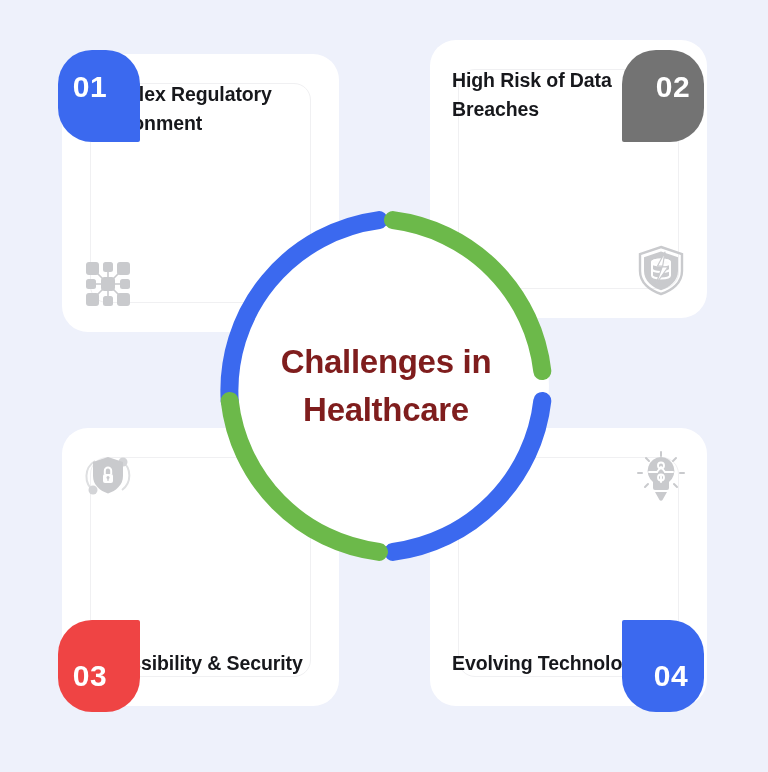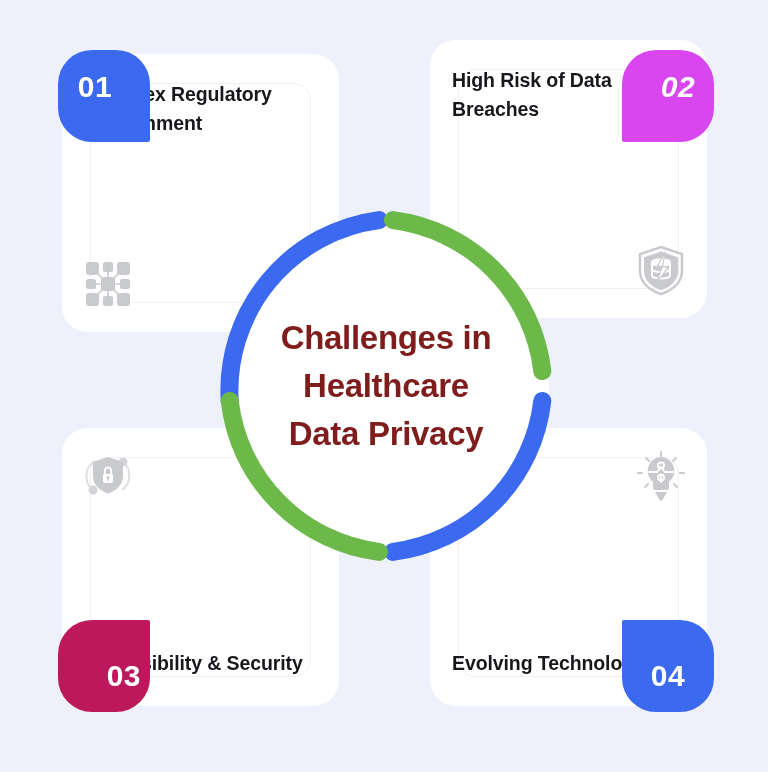--- a/index.html
+++ b/index.html
@@ -65,21 +65,21 @@
   }
   .icon-bottom-left  { left: 20px;  bottom: 22px; }
   .icon-bottom-right { right: 20px; bottom: 22px; }
   .icon-top-left     { left: 20px;  top: 22px; }
   .icon-top-right    { right: 20px; top: 22px; }
   .card-icon svg { display: block; width: 100%; height: 100%; }
 
   
   .badge {
     position: absolute;
-    width: 92px;
+    width: 82px;
     height: 92px;
     display: flex;
     align-items: center;
     justify-content: center;
     color: #ffffff;
     font-size: 30px;
     font-weight: 700;
     letter-spacing: 0.5px;
   }
   .badge span { position: relative; }
@@ -87,40 +87,38 @@
   
   .badge-1 {
     left: 58px; top: 50px;
     background: #3b69ef;
     border-radius: 34px 34px 2px 34px;
   }
   .badge-1 span { left: -9px; top: -9px; }
 
   .badge-2 {
     left: 622px; top: 50px;
-    background: #d946ef;
+    background: #737373;
     border-radius: 34px 34px 34px 2px;
-    font-style: italic;
   }
   .badge-2 span { left: 10px; top: -9px; }
 
   .badge-3 {
     left: 58px; top: 620px;
-    background: #be185d;
+    background: #ef4444;
     border-radius: 34px 2px 34px 34px;
-    justify-content: flex-end;
   }
   .badge-3 span { left: -9px; top: 10px; }
 
   .badge-4 {
     left: 622px; top: 620px;
     background: #3b69ef;
     border-radius: 2px 34px 34px 34px;
   }
-  .badge-4 span { left: 0; top: 10px; }
+  .badge-4 span { left: 8px; top: 10px; }
 
   
   .hub {
     position: absolute;
     left: 205px;
     top: 205px;
     width: 362px;
     height: 362px;
   }
   .hub-disc {
@@ -277,17 +275,16 @@
         <path d="M 188.0 15.1 A 172 172 0 0 1 337.3 166.1" stroke="#6cb94a"></path>
 
         <path d="M 337.3 195.9 A 172 172 0 0 1 188.0 346.9" stroke="#3b69ef"></path>
 
         <path d="M 174.0 346.9 A 172 172 0 0 1 24.7 195.9" stroke="#6cb94a"></path>
       </g>
     </svg>
     <div class="hub-title">
       <div>Challenges in</div>
       <div>Healthcare</div>
-      <div>Data Privacy</div>
     </div>
   </div>
 
 </div>
 
 </body></html>

